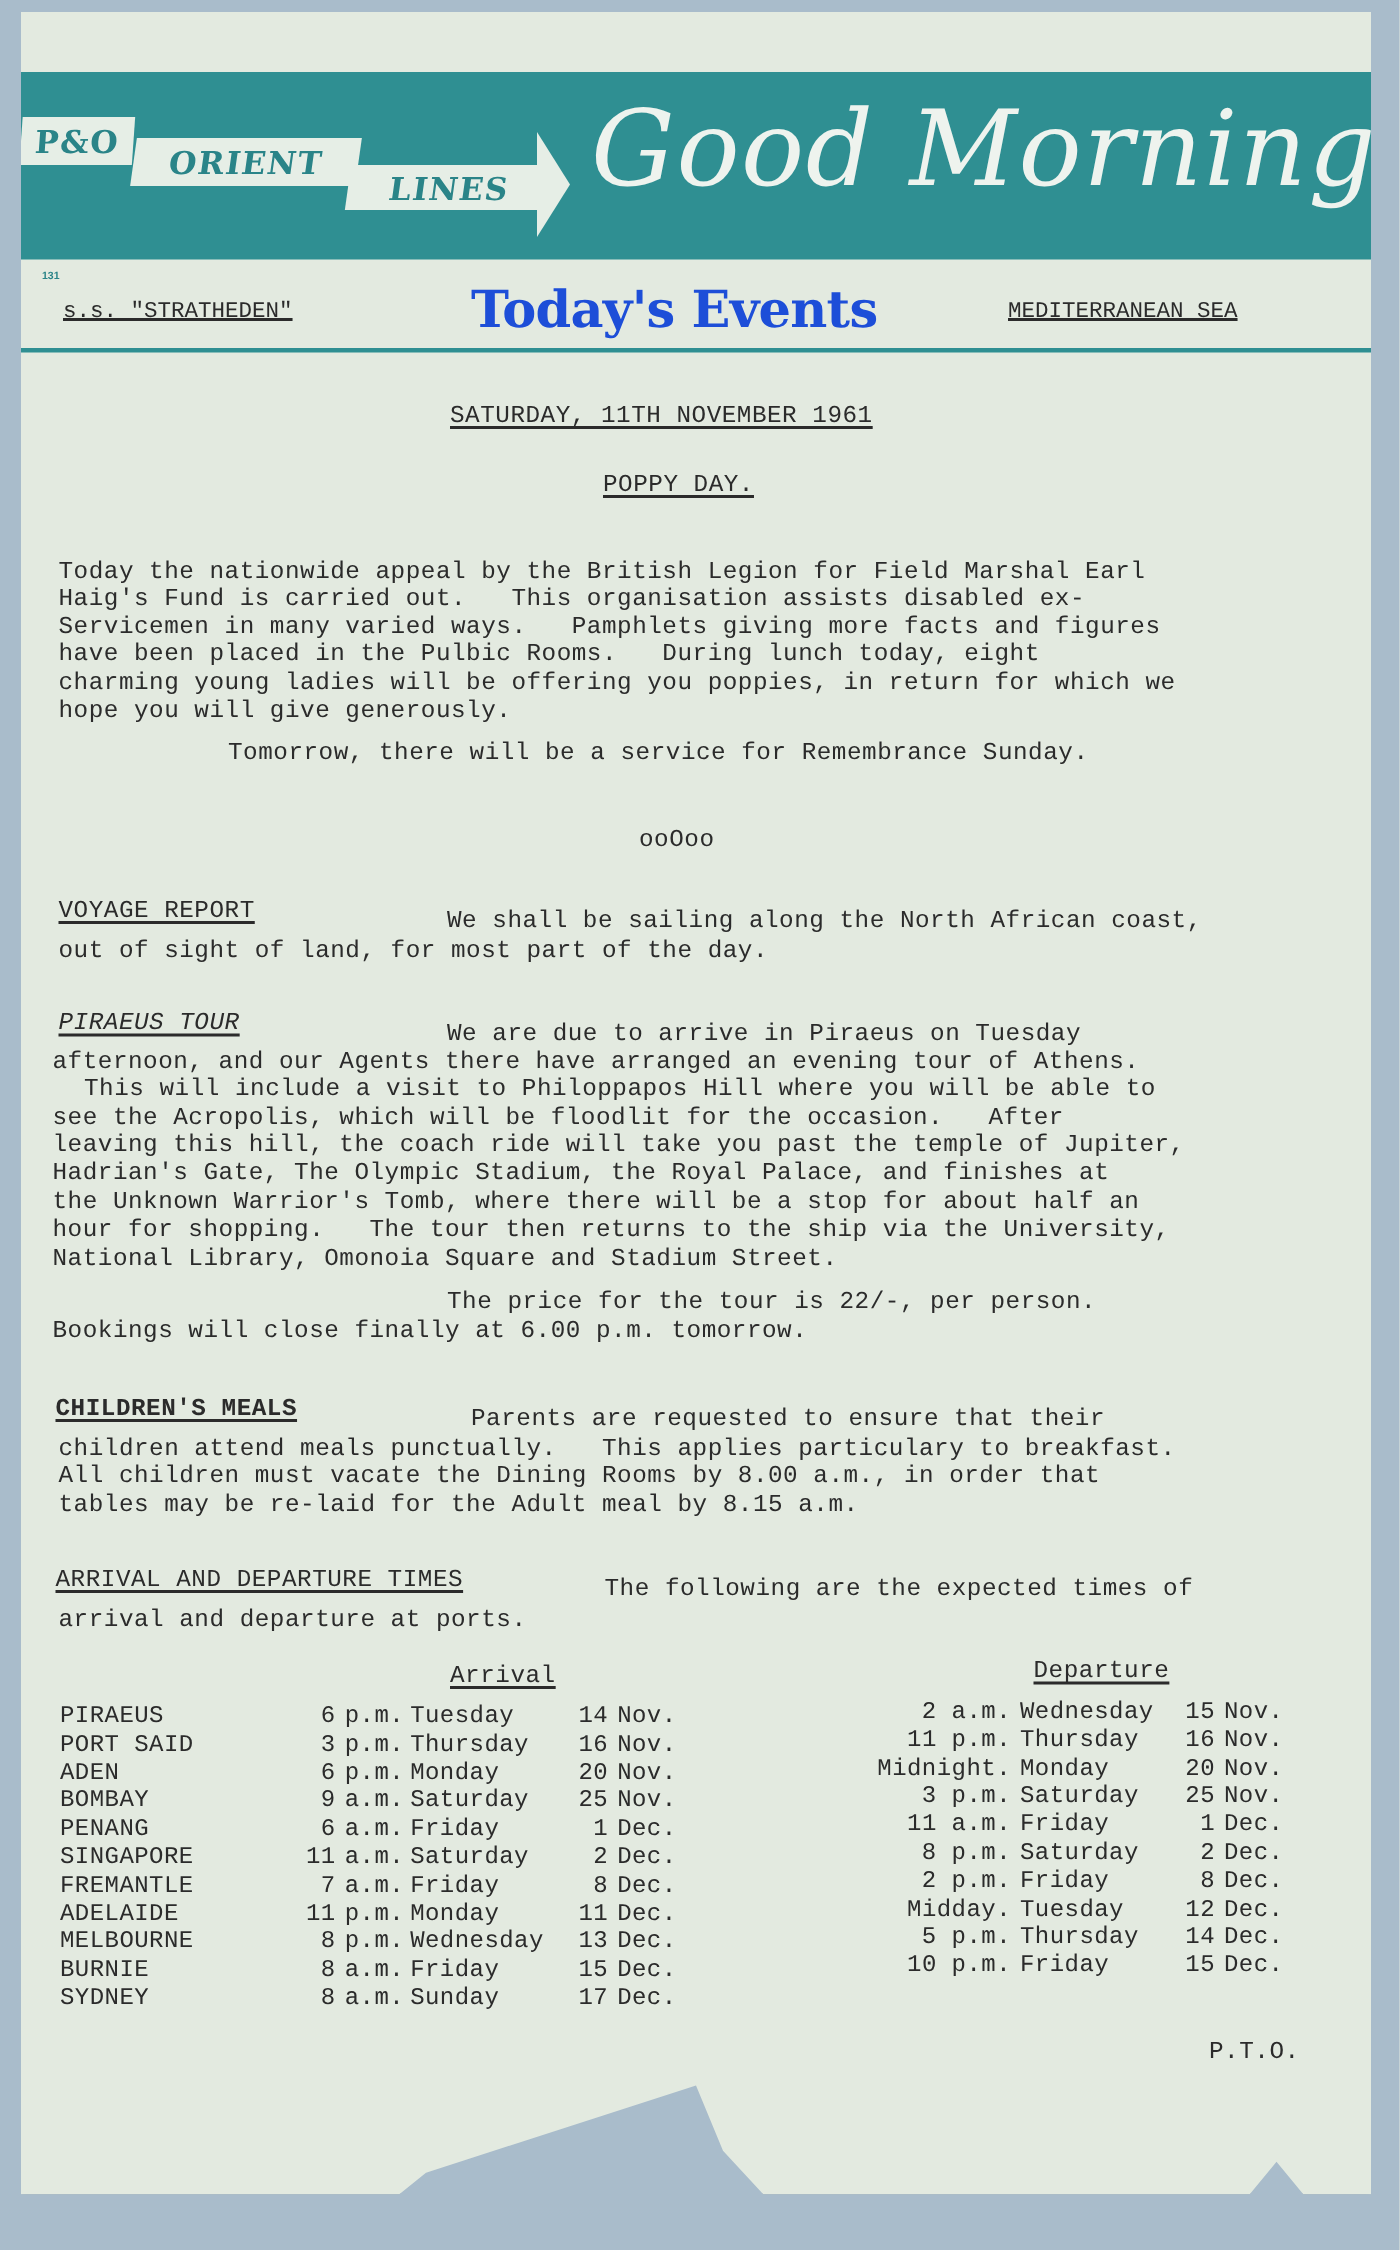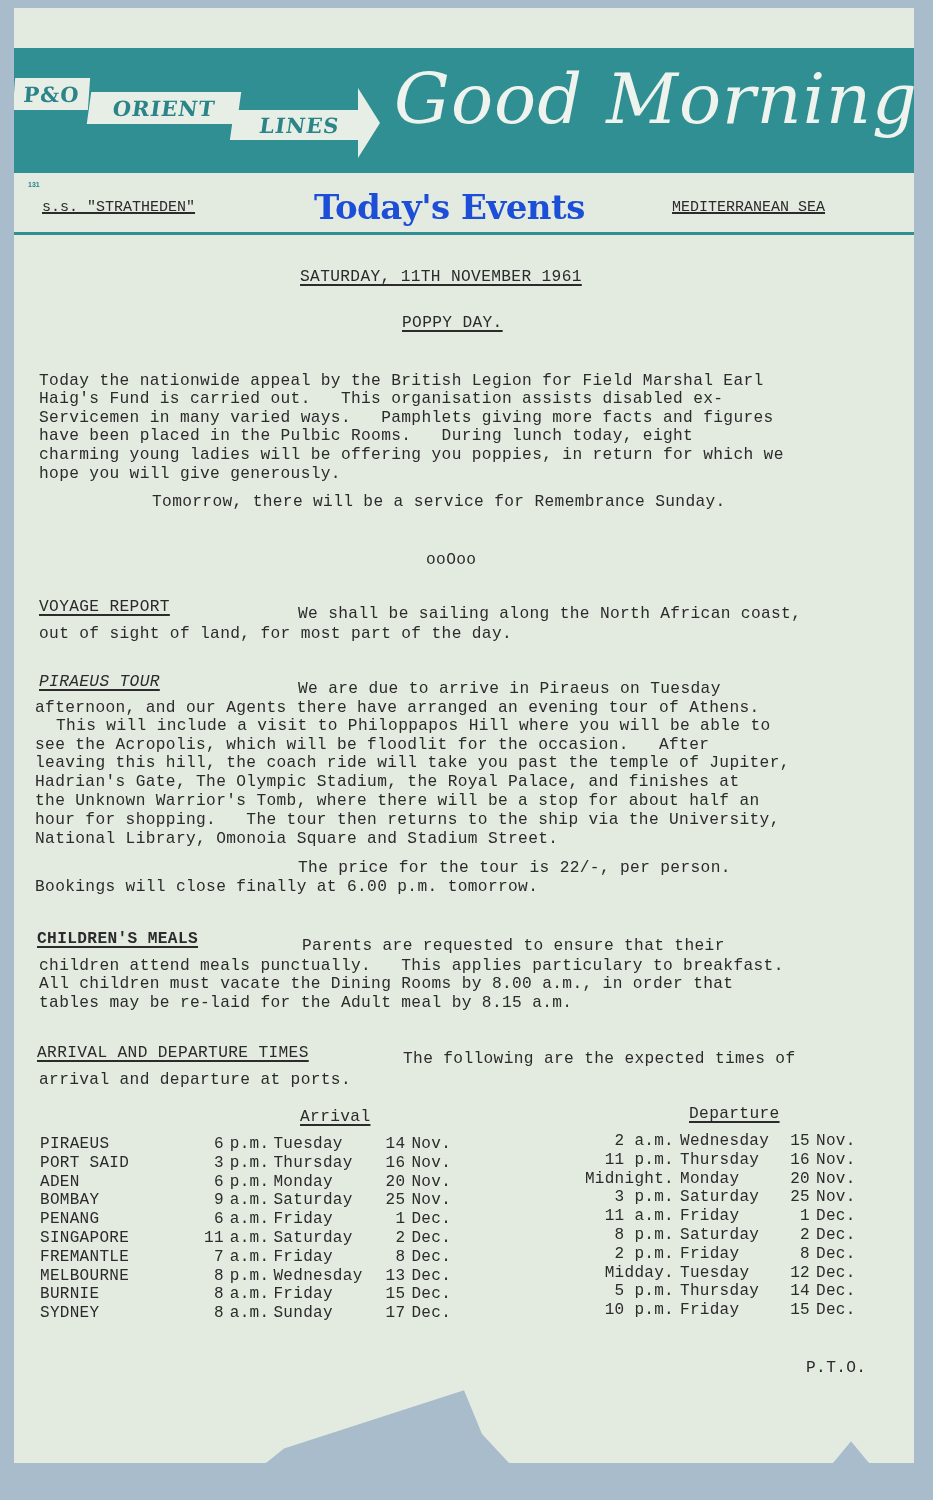--- a/index.html
+++ b/index.html
@@ -148,21 +148,21 @@
     <div class="t" style="left:21px; top:765px;">Hadrian's Gate, The Olympic Stadium, the Royal Palace, and finishes at</div>
     <div class="t" style="left:21px; top:784px;">the Unknown Warrior's Tomb, where there will be a stop for about half an</div>
     <div class="t" style="left:21px; top:803px;">hour for shopping.   The tour then returns to the ship via the University,</div>
     <div class="t" style="left:21px; top:822px;">National Library, Omonoia Square and Stadium Street.</div>
     <div class="t" style="left:284px; top:851px;">The price for the tour is 22/-, per person.</div>
     <div class="t" style="left:21px; top:870px;">Bookings will close finally at 6.00 p.m. tomorrow.</div>
   </div>
 
   <div>
     <div class="t u" style="left:23px; top:922px;font-weight:bold;">CHILDREN'S MEALS</div>
-    <div class="t" style="left:288px; top:929px;">Parents are requested to ensure that their</div>
+    <div class="t" style="left:300px; top:929px;">Parents are requested to ensure that their</div>
     <div class="t" style="left:25px; top:949px;">children attend meals punctually.   This applies particulary to breakfast.</div>
     <div class="t" style="left:25px; top:967px;">All children must vacate the Dining Rooms by 8.00 a.m., in order that</div>
     <div class="t" style="left:25px; top:986px;">tables may be re-laid for the Adult meal by 8.15 a.m.</div>
   </div>
 
   <div>
     <div class="t u" style="left:23px; top:1036px;">ARRIVAL AND DEPARTURE TIMES</div>
     <div class="t" style="left:389px; top:1042px;">The following are the expected times of</div>
     <div class="t" style="left:25px; top:1063px;">arrival and departure at ports.</div>
 
@@ -221,20 +221,28 @@
           </tr>
         <tr>
             <td class="port">FREMANTLE</td>
             <td class="num">7</td>
             <td>a.m.</td>
             <td>Friday</td>
             <td class="num">8</td>
             <td>Dec.</td>
           </tr>
         <tr>
+            <td class="port">ADELAIDE</td>
+            <td class="num">11</td>
+            <td>p.m.</td>
+            <td>Monday</td>
+            <td class="num">11</td>
+            <td>Dec.</td>
+          </tr>
+        <tr>
             <td class="port">MELBOURNE</td>
             <td class="num">8</td>
             <td>p.m.</td>
             <td>Wednesday</td>
             <td class="num">13</td>
             <td>Dec.</td>
           </tr>
         <tr>
             <td class="port">BURNIE</td>
             <td class="num">8</td>

